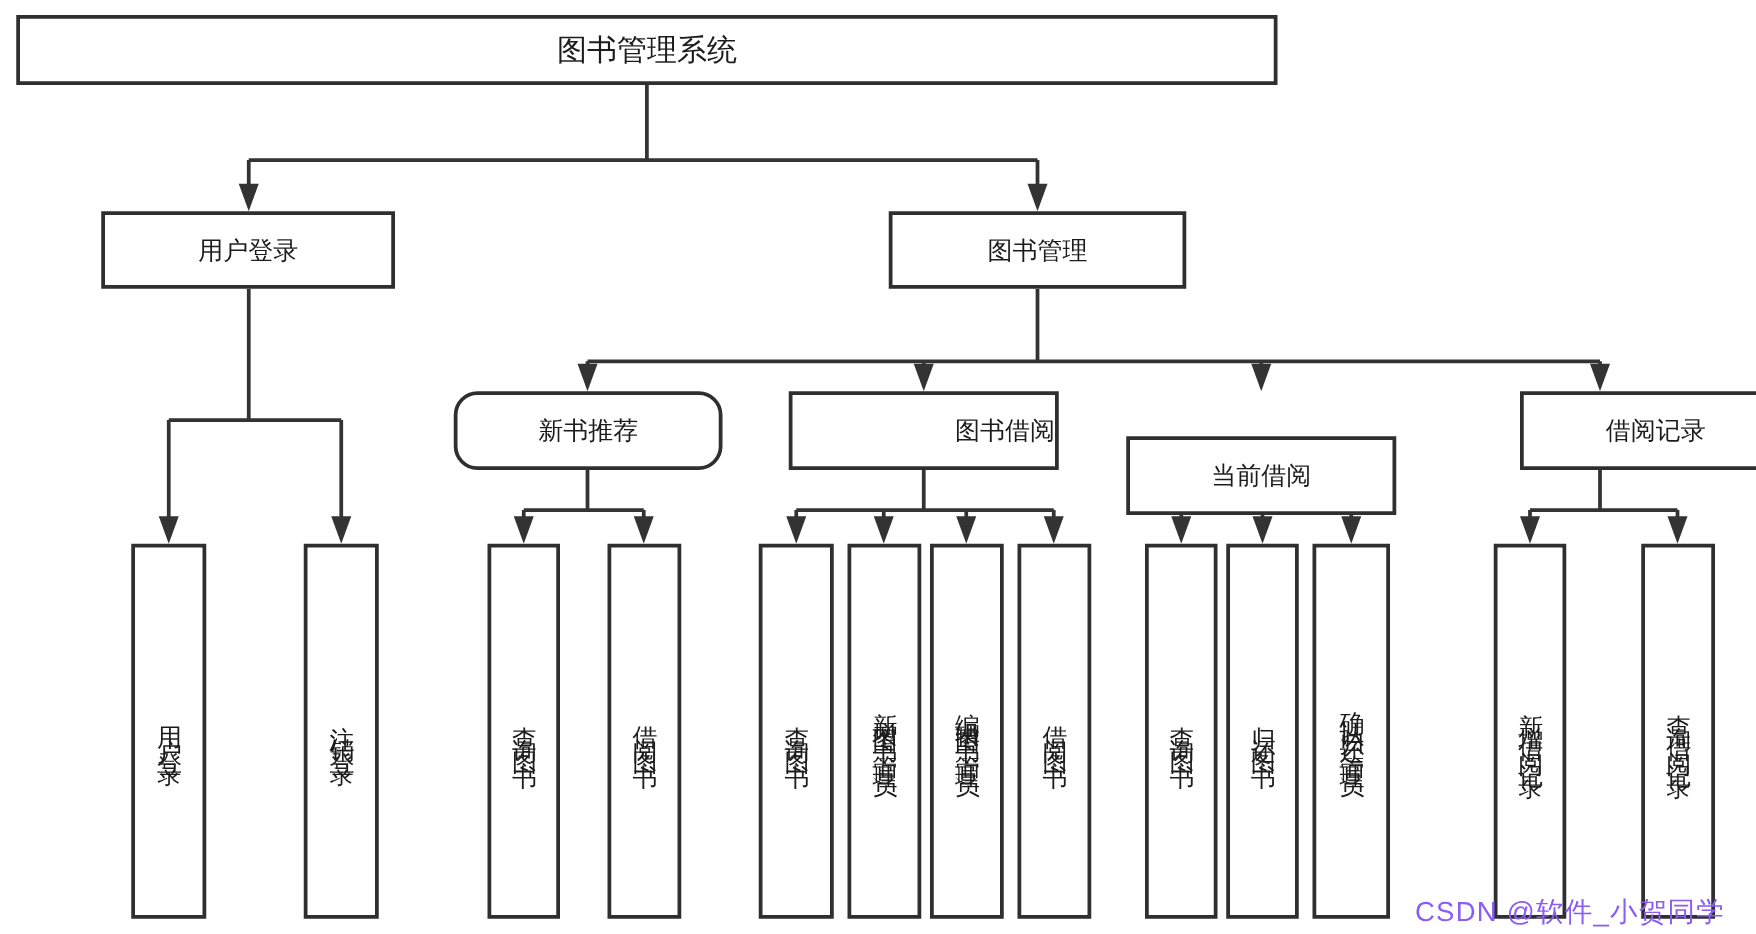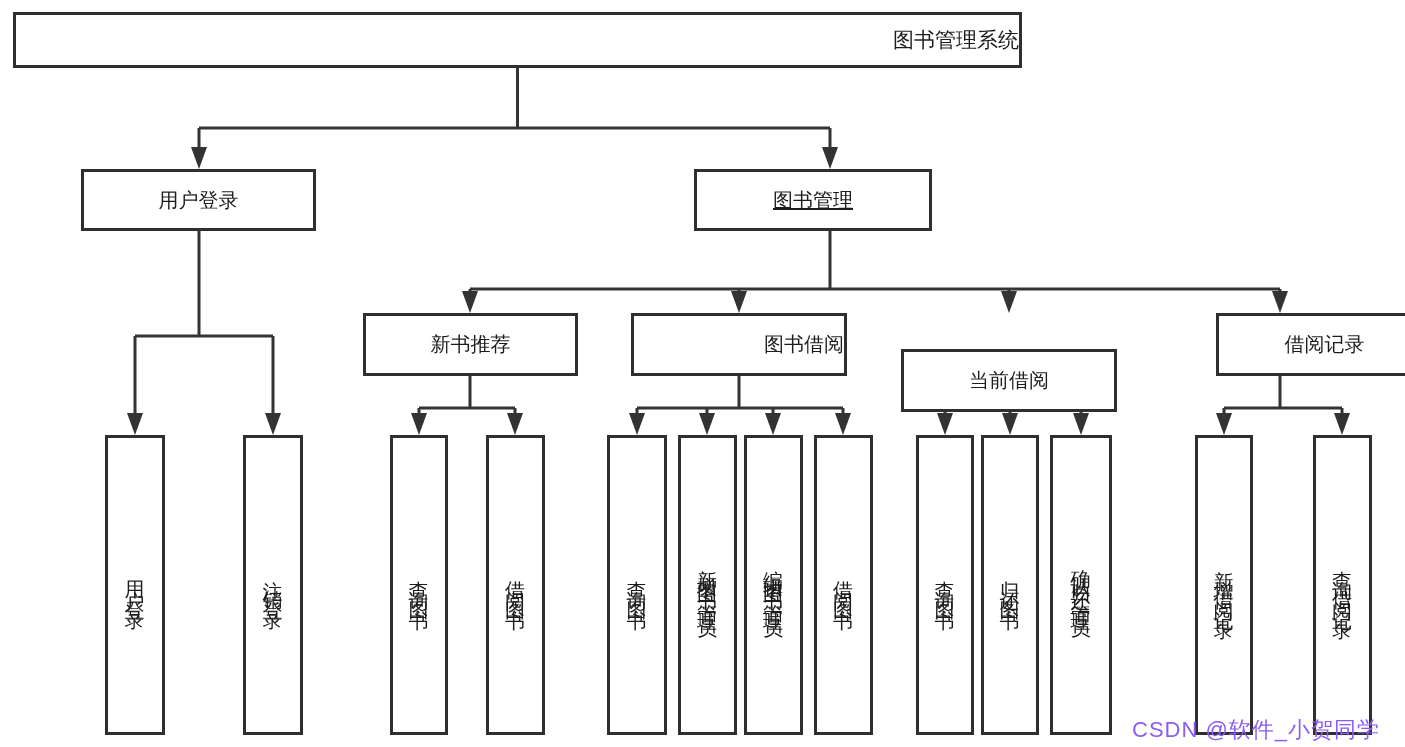--- a/index.html
+++ b/index.html
@@ -10,27 +10,27 @@
   }
   .stage{position:absolute;left:0;top:0;width:1405px;height:747px;}
   svg.connectors{position:absolute;left:0;top:0;z-index:0;}
   .box{
     position:absolute;box-sizing:border-box;
     border:3px solid #2f2f2f;background:#ffffff;
     display:flex;align-items:center;justify-content:center;
     z-index:1;color:#1c1c1c;font-size:20px;
   }
   
-  #box-root{left:13px;top:12px;width:1009px;height:56px;font-size:21px;justify-content:flex-end;}
+  #box-root{left:13px;top:12px;width:1009px;height:56px;font-size:24px;}
   
   #box-user-login{left:81px;top:169px;width:235px;height:62px;}
-  #box-book-mgmt{left:694px;top:169px;width:238px;height:62px;text-decoration:underline;}
+  #box-book-mgmt{left:711px;top:169px;width:238px;height:62px;}
   
   .lvl3{top:313px;height:63px;}
-  #box-new-books{left:363px;width:215px;}
+  #box-new-books{left:363px;width:215px;border-radius:19px;}
   #box-borrowing{left:631px;width:216px;justify-content:flex-end;}
   #box-current{left:901px;width:216px;margin-top:36px;}
   #box-records{left:1171px;width:217px;margin-left:45px;}
   
   .leaf{top:435px;height:300px;}
   #leaf-g1-0{left:105px;width:60px;}
   #leaf-g1-1{left:243px;width:60px;}
   #leaf-g2-0{left:390px;width:58px;}
   #leaf-g2-1{left:486px;width:59px;}
   #leaf-g3-0{left:607px;width:60px;}

